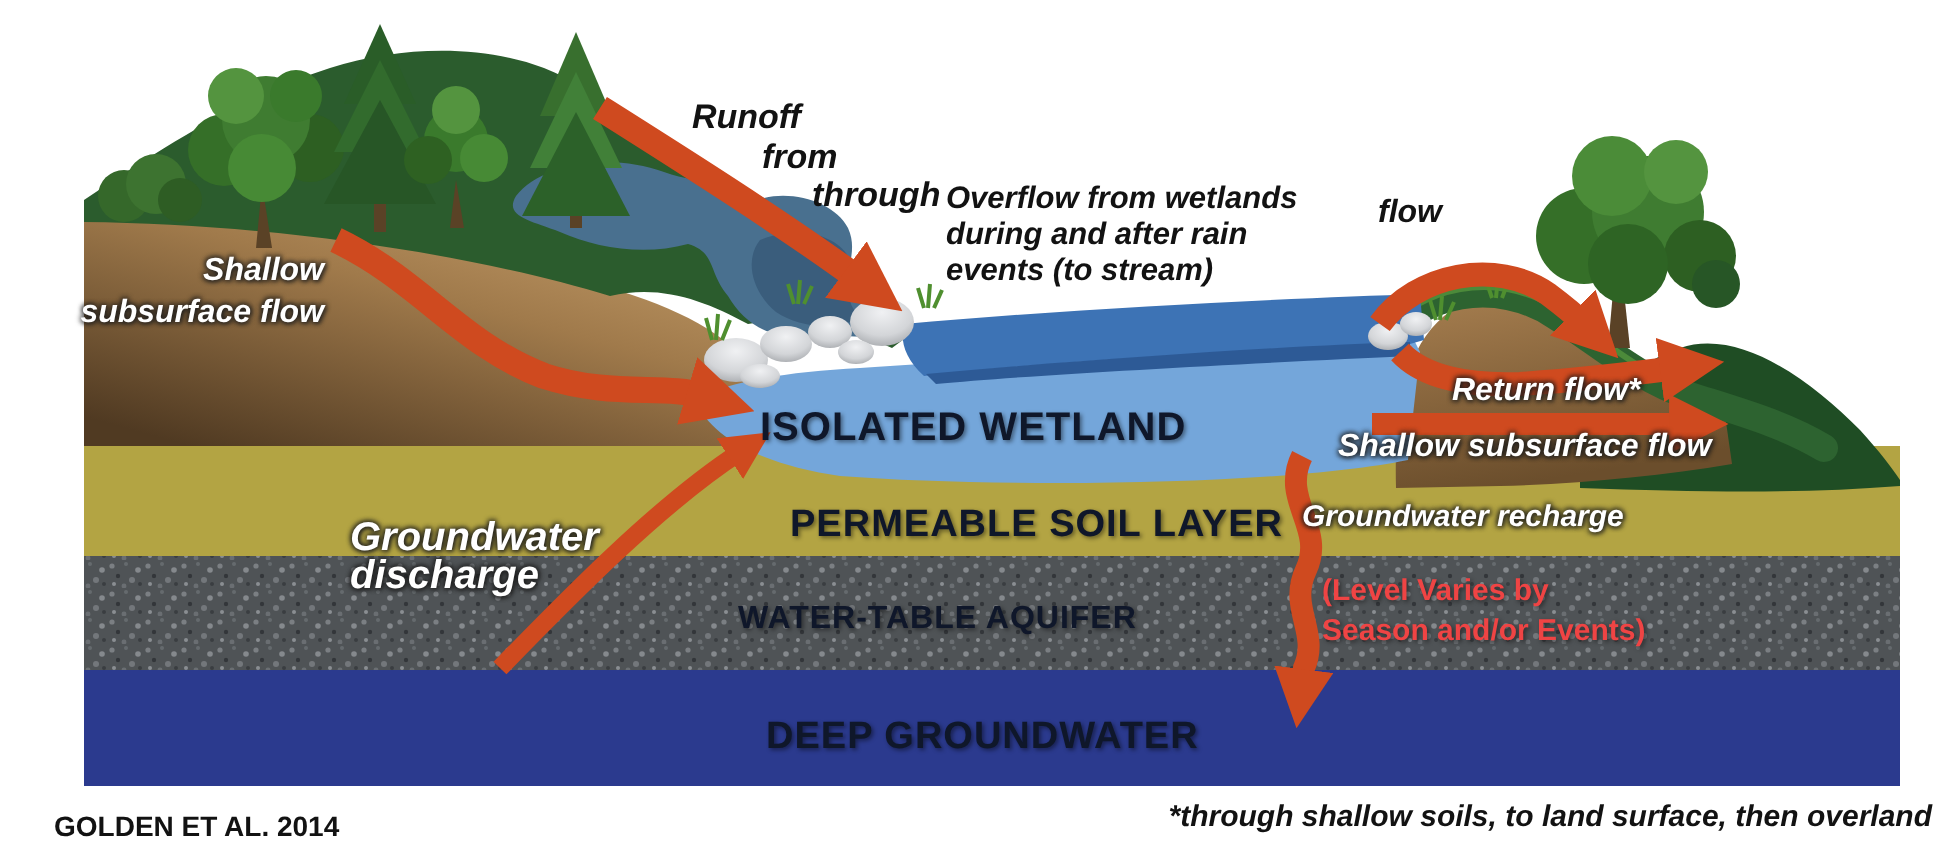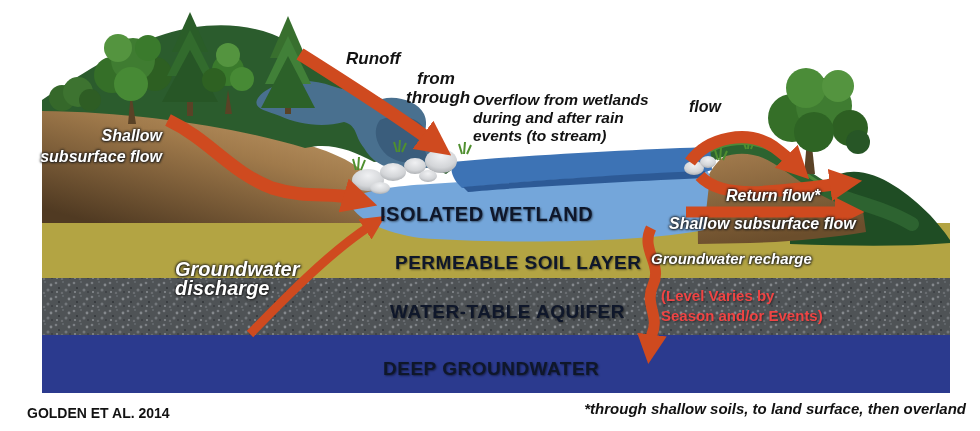--- a/index.html
+++ b/index.html
@@ -152,21 +152,21 @@
       <path d="M168,120 C210,140 230,172 272,188 C306,199 332,192 352,198" stroke-width="13" marker-end="url(#ah)" stroke="#cf4a1f"></path>
       <path d="M250,334 C285,298 330,252 370,226" stroke-width="9" marker-end="url(#ah)" stroke="#cf4a1f"></path>
       <path d="M651,228 C640,250 663,264 653,285 C644,304 660,316 652,334 L651,342" stroke-width="11" marker-end="url(#ah)" stroke="#cf4a1f"></path>
       <path d="M690,162 C708,137 748,129 774,147 C782,153 788,158 792,162" stroke-width="12" marker-end="url(#ah)" stroke="#cf4a1f"></path>
       <path d="M700,176 C712,189 735,193 760,192 C790,190 815,187 838,184" stroke-width="12" marker-end="url(#ah)" stroke="#cf4a1f"></path>
       <path d="M686,212 L842,212" stroke-width="11" marker-end="url(#ah)" stroke="#cf4a1f"></path>
     </g>
   </svg>
 
   <div class="lbl black-it" style="left:346px;top:49px;font-size:17px;">Runoff</div>
-  <div class="lbl black-it" style="left:381px;top:69px;font-size:17px;margin-left:36px;">from</div>
+  <div class="lbl black-it" style="left:381px;top:69px;font-size:17px;">from</div>
   <div class="lbl black-it" style="left:406px;top:88px;font-size:17px;">through</div>
 
   <div class="lbl white-it rgt" style="left:20px;top:125px;width:142px;font-size:16px;line-height:21px;">
     <div>Shallow</div>
     <div>subsurface flow</div>
   </div>
 
   <div class="lbl black-it ctr" style="left:473px;top:91px;width:220px;font-size:15.5px;line-height:18px;">
     <div>Overflow from wetlands</div>
     <div>during and after rain</div>
@@ -188,19 +188,19 @@
     <div>discharge</div>
   </div>
 
   <div class="lbl white-up ctr" style="left:661px;top:286px;width:200px;font-size:15px;line-height:19.5px;">
     <div>(Level Varies by</div>
     <div>Season and/or Events)</div>
   </div>
 
   <div class="lbl layer-label ctr" style="left:380px;top:203px;width:255px;font-size:20px;">ISOLATED WETLAND</div>
   <div class="lbl layer-label ctr" style="left:395px;top:252px;width:245px;font-size:19px;">PERMEABLE SOIL LAYER</div>
-  <div class="lbl layer-label ctr" style="left:390px;top:301px;width:245px;font-size:19px;">WATER-TABLE AQUIFER</div>
+  <div class="lbl layer-label ctr" style="left:369px;top:301px;width:245px;font-size:16px;">WATER-TABLE AQUIFER</div>
   <div class="lbl layer-label ctr" style="left:383px;top:358px;width:245px;font-size:19px;">DEEP GROUNDWATER</div>
 
   <div class="lbl" style="left:14px;top:405px;font-size:14px;font-weight:bold;color:#121212;margin-left:13px;">GOLDEN ET AL. 2014</div>
   <div class="lbl black-it rgt" style="right:27px;top:400px;font-size:15px;">*through shallow soils, to land surface, then overland</div>
 
 </div>
 
 </body></html>

